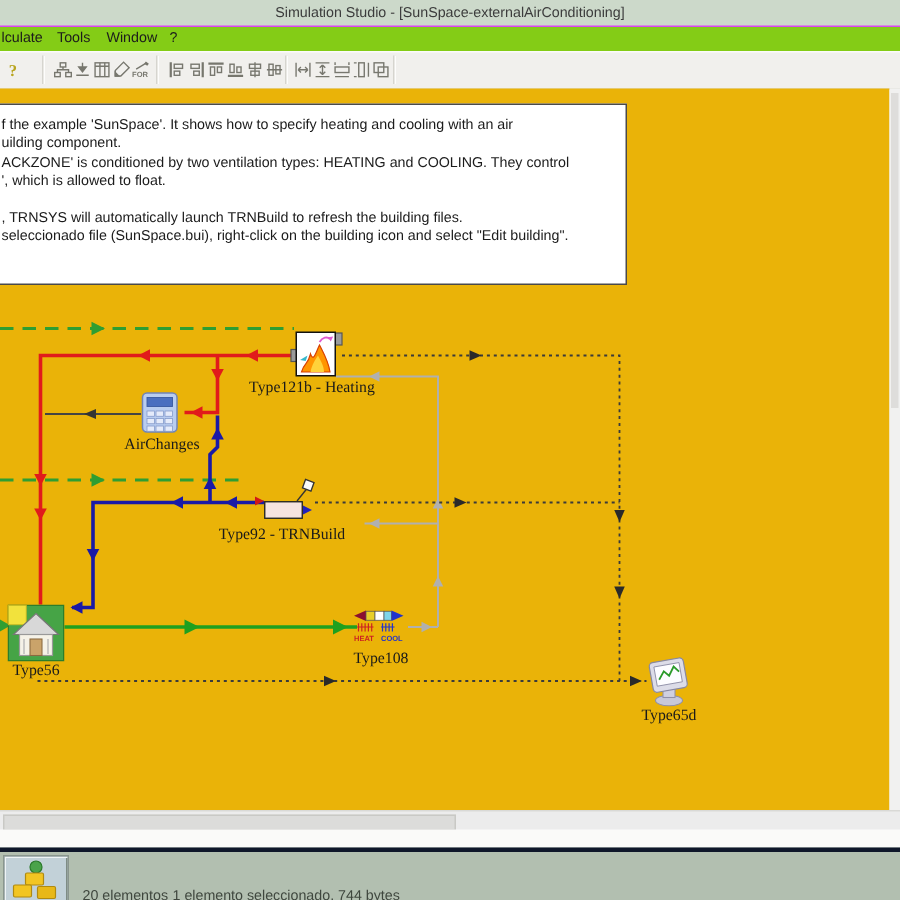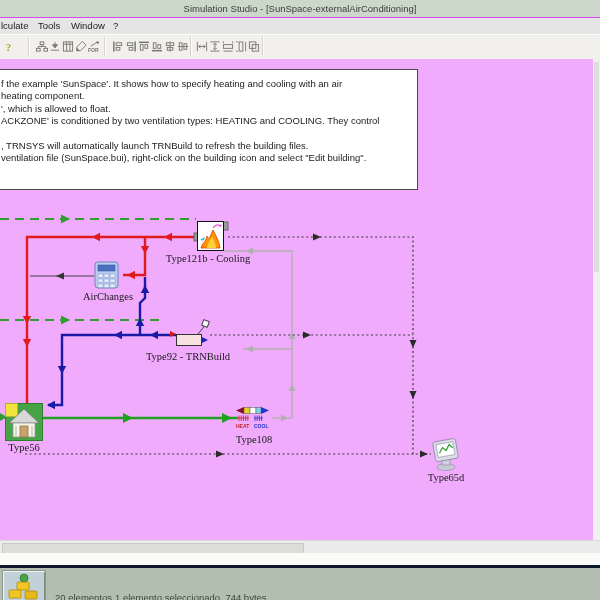--- a/index.html
+++ b/index.html
@@ -11,32 +11,32 @@
   }
   
   .titlebar{
     position:absolute;left:0;top:0;width:600px;height:17px;
     background:#ccd9ca;border-bottom:5px solid #d946ef;
     display:flex;align-items:center;justify-content:center;
     font-size:9.5px;color:#3c3c3c;
   }
   .menubar{
     position:absolute;left:0;top:18px;width:600px;height:16px;
-    background:#e5e5e5;font-size:9.5px;color:#1c1c1c;
+    background:#84cc16;font-size:9.5px;color:#1c1c1c;
   }
   .menu-item{position:absolute;top:2px;}
   .toolbar{
     position:absolute;left:0;top:34px;width:600px;height:24px;
     background:#f1f0ed;border-top:1px solid #fbfbfa;border-bottom:1px solid #cfcfc8;
   }
   .tb-group{position:absolute;top:2px;display:flex;gap:1px;}
   .tb-btn{width:12px;height:19px;display:flex;align-items:center;justify-content:center;}
   .tb-sep{position:absolute;top:2px;width:1px;height:19px;background:#d6d5cf;border-right:1px solid #fdfdfc;}
   
-  .canvas{position:absolute;left:0;top:59px;width:593px;height:481px;background:#f0abfc;}
+  .canvas{position:absolute;left:0;top:59px;width:593px;height:481px;background:#eab308;}
   .links-svg{position:absolute;left:0;top:0;pointer-events:none;}
   .desc-box{
     position:absolute;left:-8px;top:10px;width:426px;height:121px;
     background:#fff;border:1px solid #4a4a4a;
     padding:8px 4px 0 8px;box-sizing:border-box;
     font-size:9.5px;color:#1b1b1b;overflow:hidden;
   }
   .desc-line{height:12.4px;line-height:12.4px;white-space:nowrap;}
   .comp{position:absolute;}
   .comp-label{
@@ -308,40 +308,40 @@
       <polygon points="311,335 303,331.5 303,338.5"></polygon>
       <polygon points="413,348 409.5,340 416.5,340"></polygon>
       <polygon points="413,399 409.5,391 416.5,391"></polygon>
       <polygon points="224,454 216,450.5 216,457.5"></polygon>
       <polygon points="428,454 420,450.5 420,457.5"></polygon>
     </g>
   </svg>
 
   <div class="desc-box">
     <div class="desc-line">f the example 'SunSpace'.  It shows how to specify heating and cooling with an air</div>
-    <div class="desc-line">heating component.</div>
+    <div class="desc-line">uilding component.</div>
+    <div class="desc-line">ACKZONE' is conditioned by two ventilation types: HEATING and COOLING.  They control</div>
     <div class="desc-line">', which is allowed to float.</div>
-    <div class="desc-line">ACKZONE' is conditioned by two ventilation types: HEATING and COOLING.  They control</div>
     <div class="desc-line"></div>
     <div class="desc-line">, TRNSYS will automatically launch TRNBuild to refresh the building files.</div>
-    <div class="desc-line">ventilation file (SunSpace.bui), right-click on the building icon and select "Edit building".</div>
+    <div class="desc-line">seleccionado file (SunSpace.bui), right-click on the building icon and select "Edit building".</div>
   </div>
 
   <div class="comp" style="left:193px;top:161px">
     <svg width="36" height="32">
       <rect x="1" y="13" width="5" height="8" fill="#9b9b9b" stroke="#555" stroke-width="0.8"></rect>
       <rect x="29" y="2" width="6" height="8" fill="#9b9b9b" stroke="#555" stroke-width="0.8"></rect>
       <rect x="4.5" y="1.5" width="26" height="29" fill="#fff" stroke="#111"></rect>
       <path d="M8 28 C10 21 12 24 14 16 C16 22 18 14 20 10 C23 16 26 21 27 28 Z" fill="#ff9500" stroke="#d84000" stroke-width="0.8"></path>
       <path d="M14 28 C15 23 17 20 19 17 C21 21 23 24 23 28 Z" fill="#ffd23a"></path>
       <path d="M20 8 C22 5 25 4 27 6" stroke="#e05ad0" fill="none" stroke-width="1.3"></path>
       <path d="M27.5 7.6 l1.6,-3.2 -3.4,0.5 Z" fill="#e05ad0"></path>
       <path d="M7 20 l5,-3 -1.2,3.6 Z" fill="#35b8cc"></path>
     </svg>
-    <div class="comp-label" style="left:-45px;top:33px">Type121b - Cooling</div>
+    <div class="comp-label" style="left:-45px;top:33px">Type121b - Heating</div>
   </div>
 
   <div class="comp" style="left:94px;top:202px">
     <svg width="26" height="29">
       <rect x="1" y="1" width="23" height="26" rx="3" fill="#b9cdf0" stroke="#6f84b8"></rect>
       <rect x="4" y="4" width="17" height="6" fill="#4a6fc0" stroke="#3a5aa0" stroke-width="0.6"></rect>
       <g fill="#e4ebfa" stroke="#8096c8" stroke-width="0.5">
         <rect x="4" y="13" width="5" height="3.5"></rect>
           <rect x="10" y="13" width="5" height="3.5"></rect>
           <rect x="16" y="13" width="5" height="3.5"></rect>

